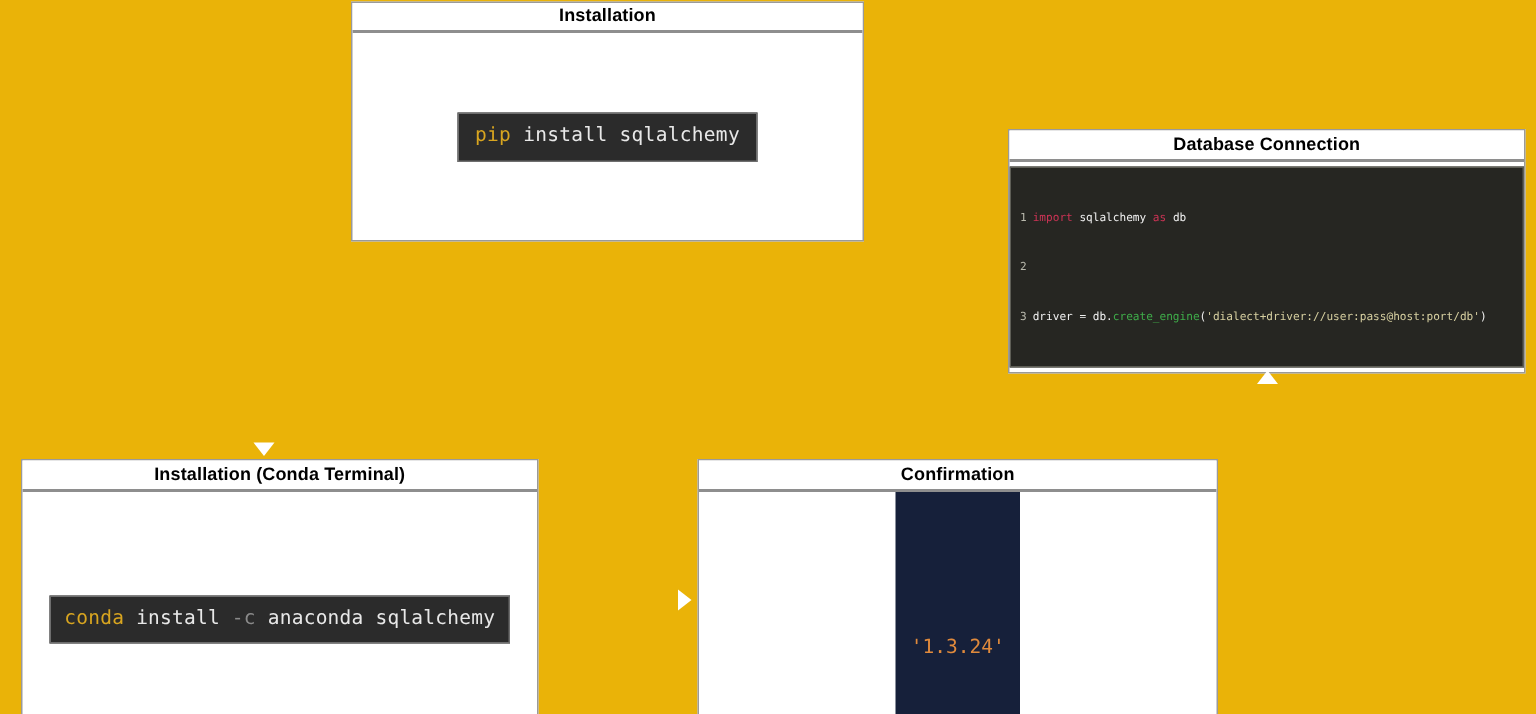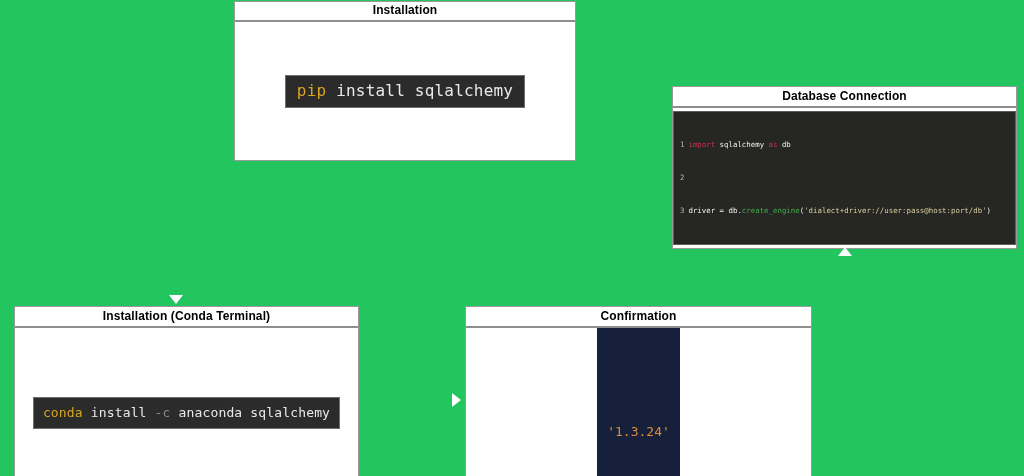--- a/index.html
+++ b/index.html
@@ -11,21 +11,21 @@
     width: 1024px;
     height: 476px;
     position: relative;
     overflow: hidden;
     font-family: "Liberation Sans", sans-serif;
   }
 
   .canvas {
     position: absolute;
     inset: 0;
-    background: #22c55e;
+    background: #eab308;
     text-decoration: underline;
   }
 
   
   .panel {
     position: absolute;
     background: #ffffff;
     border: 1px solid #9a9a9a;
     box-sizing: border-box;
     display: flex;
@@ -61,21 +61,21 @@
   .code-chip {
     background: #2b2b2b;
     border: 1px solid #6e6e6e;
     box-sizing: border-box;
     font-family: "DejaVu Sans Mono", monospace;
     white-space: pre;
     display: inline-block;
   }
   .chip-term {
     padding: 7px 11px 8px 11px;
-    font-size: 16px;
+    font-size: 13px;
     line-height: 16px;
     letter-spacing: 0.2px;
   }
   .chip-term-sm {
     padding: 7px 9px 8px 9px;
     font-size: 13px;
     line-height: 15px;
     letter-spacing: 0.15px;
   }
 

